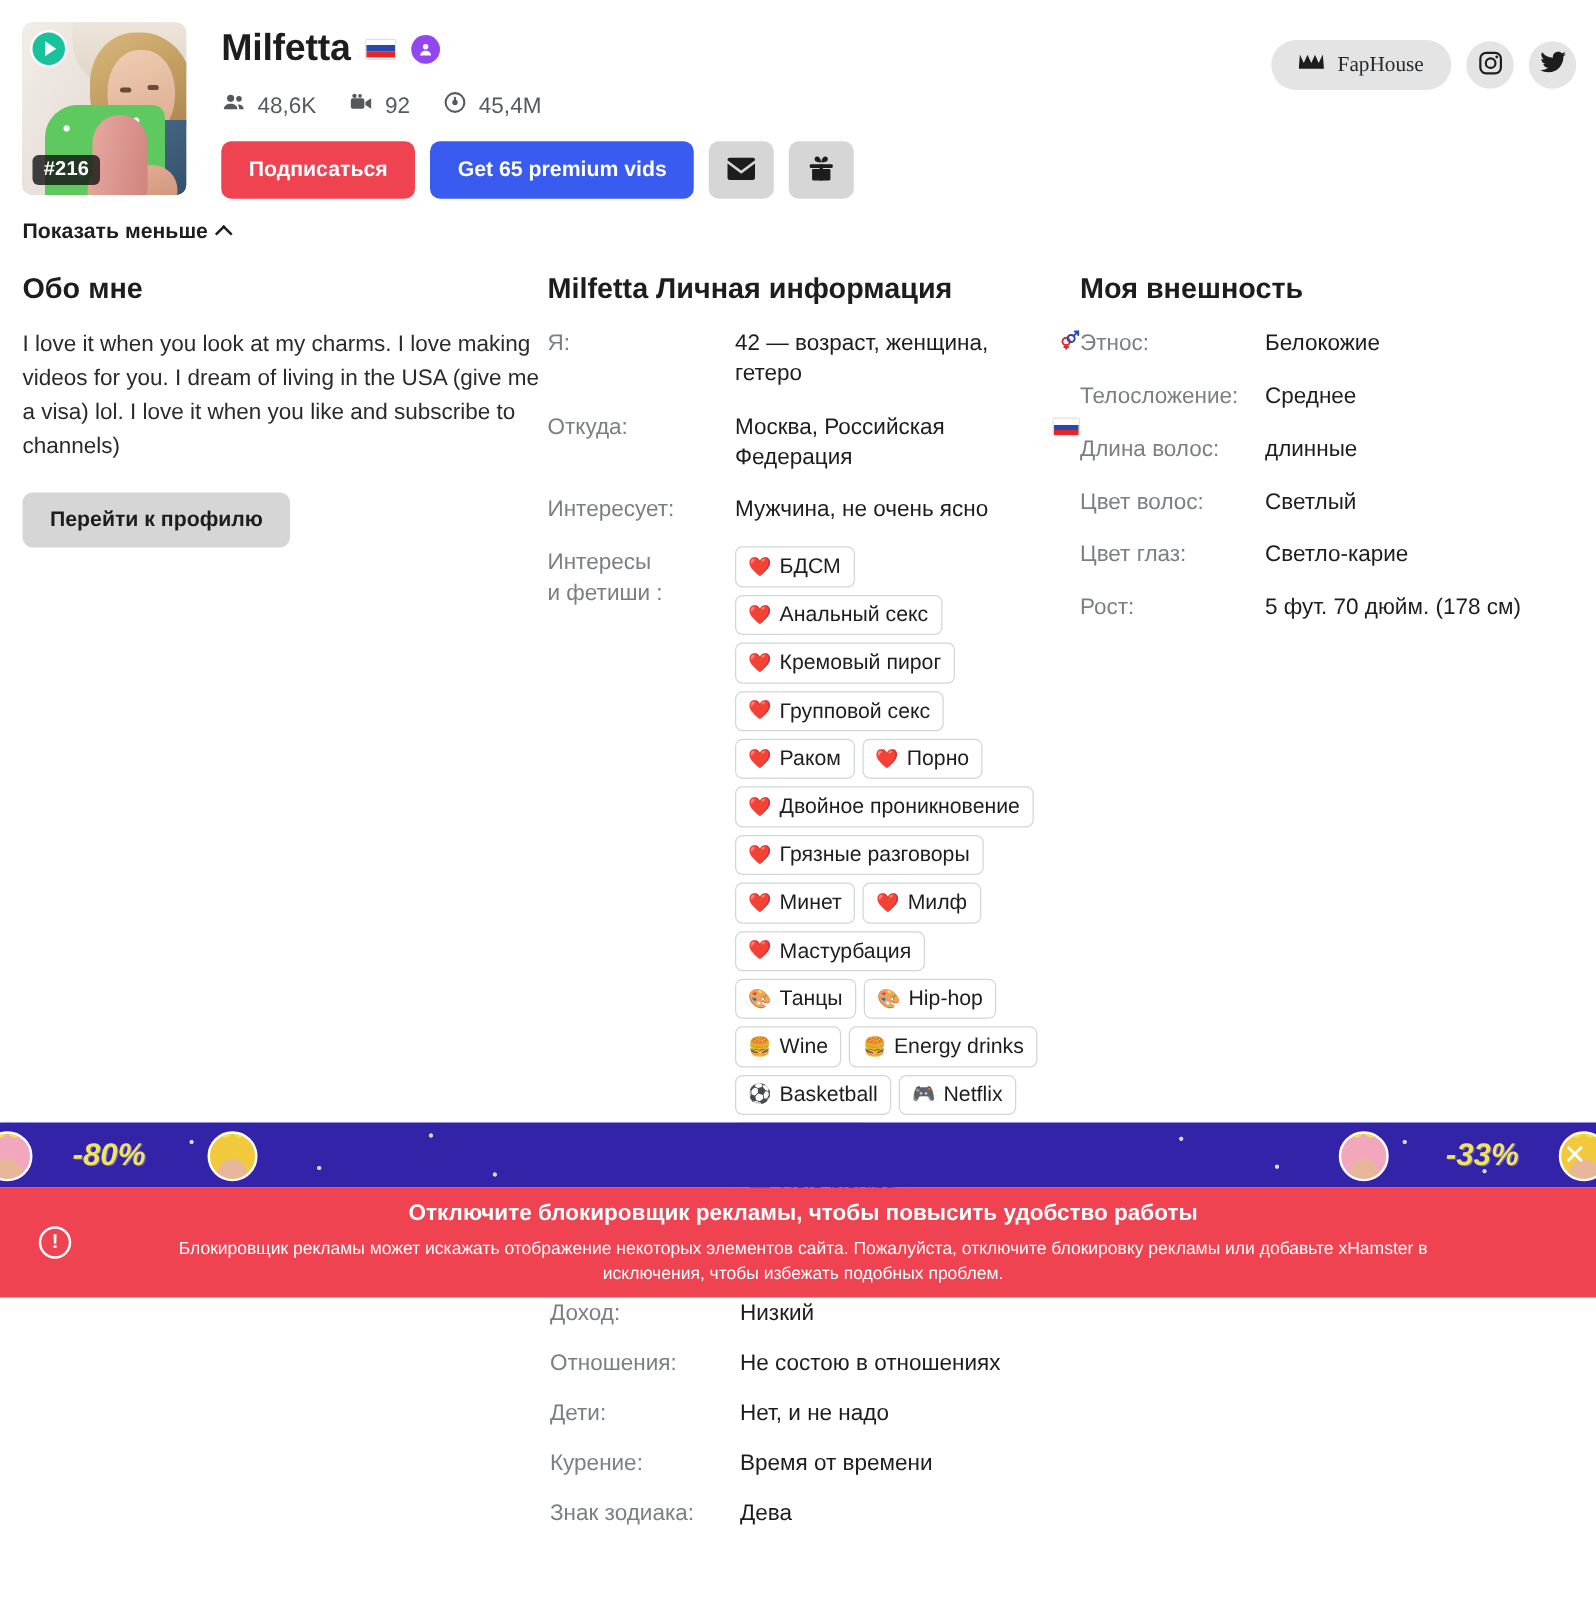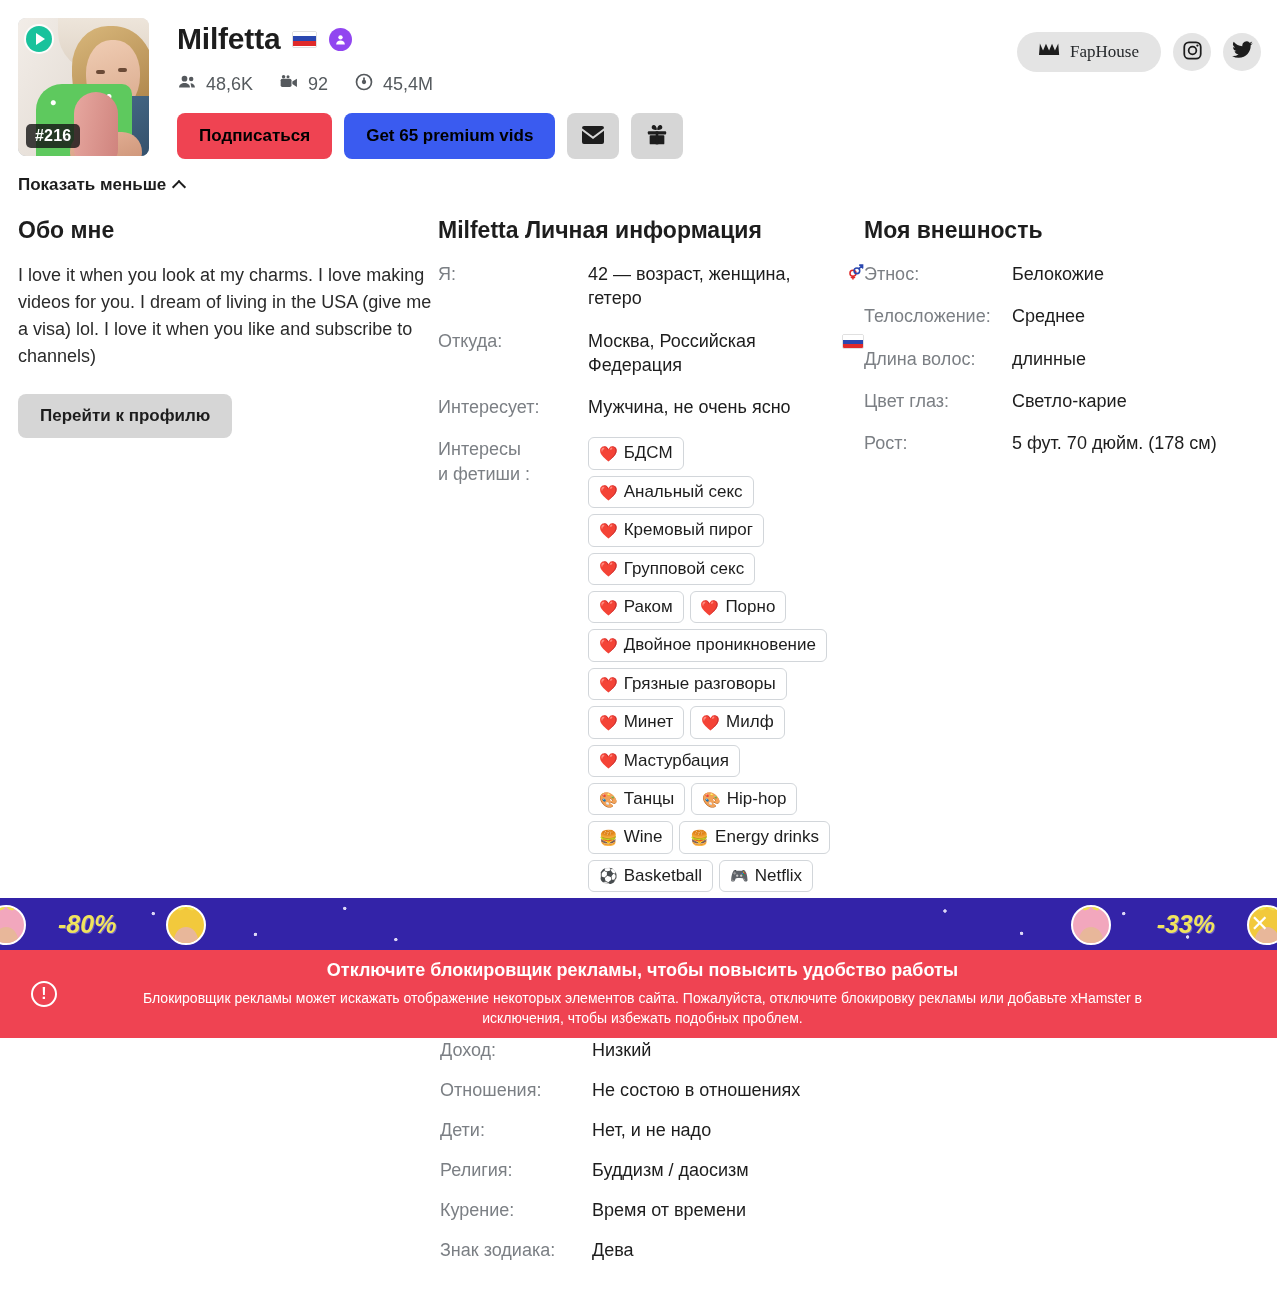--- a/index.html
+++ b/index.html
@@ -70,21 +70,21 @@
   }
 
   .stats { display: flex; align-items: center; gap: 26px; margin-top: 16px; }
   .stat { display: flex; align-items: center; gap: 9px; color: #555a5e; font-size: 18px; }
   .ico { display:inline-block; color:#55595d; }
 
   .actions { display: flex; align-items: center; gap: 12px; margin-top: 16px; }
   .btn {
     border: none; border-radius: 8px; font-size: 17px; font-weight: 700;
     cursor: pointer; font-family: "Liberation Sans", sans-serif;
-    height: 46px; padding: 0 22px; color: #000000;
+    height: 46px; padding: 0 22px; color: #ffffff;
   }
   .btn-subscribe { background: #ef4352; }
   .btn-premium { background: #3a5bf0; }
   .btn-icon {
     width: 52px; height: 46px; background: #d6d6d6; border:none; border-radius: 8px;
     display:flex; align-items:center; justify-content:center; cursor:pointer;
   }
 
   .social { margin-left: auto; display: flex; align-items: center; gap: 12px; padding-top: 14px; }
   .pill-faphouse {
@@ -471,20 +471,24 @@
         </tr>
         <tr>
           <td class="k">Телосложение:</td>
           <td class="v">Среднее</td>
         </tr>
         <tr>
           <td class="k">Длина волос:</td>
           <td class="v">длинные</td>
         </tr>
         <tr>
+          <td class="k">Цвет волос:</td>
+          <td class="v">Светлый</td>
+        </tr>
+        <tr>
           <td class="k">Цвет глаз:</td>
           <td class="v">Светло-карие</td>
         </tr>
         <tr>
           <td class="k">Рост:</td>
           <td class="v">5 фут. 70 дюйм. (178 см)</td>
         </tr>
       </tbody>
         </table>
     </div>
@@ -501,24 +505,20 @@
         </tr>
         <tr>
           <td class="k">Отношения:</td>
           <td class="v">Не состою в отношениях</td>
         </tr>
         <tr>
           <td class="k">Дети:</td>
           <td class="v">Нет, и не надо</td>
         </tr>
         <tr>
-          <td class="k">Религия:</td>
-          <td class="v">Буддизм / даосизм</td>
-        </tr>
-        <tr>
           <td class="k">Курение:</td>
           <td class="v">Время от времени</td>
         </tr>
         <tr>
           <td class="k">Знак зодиака:</td>
           <td class="v">Дева</td>
         </tr>
       </tbody>
         </table>
     </div>

